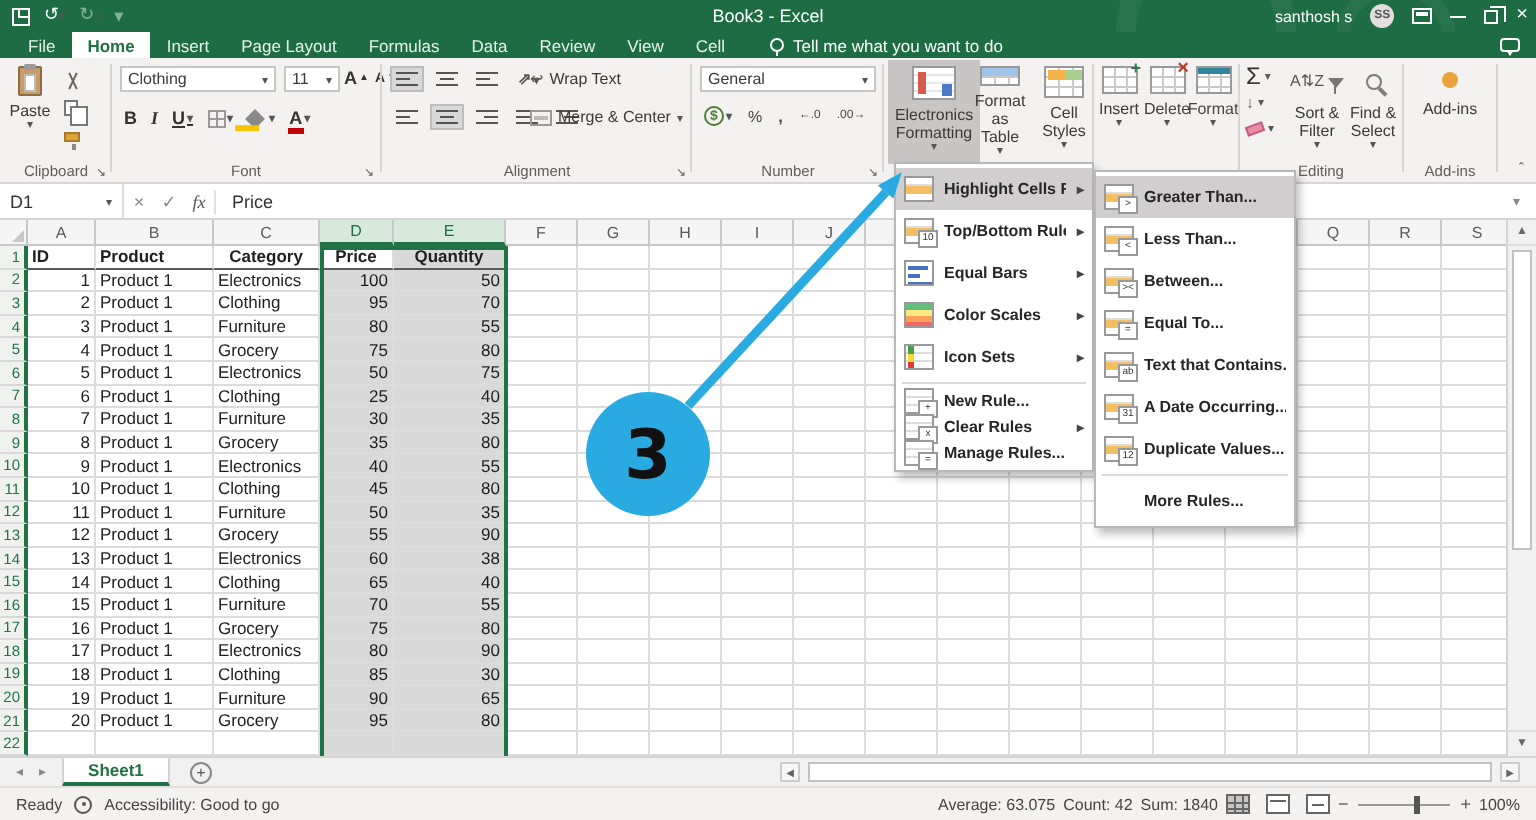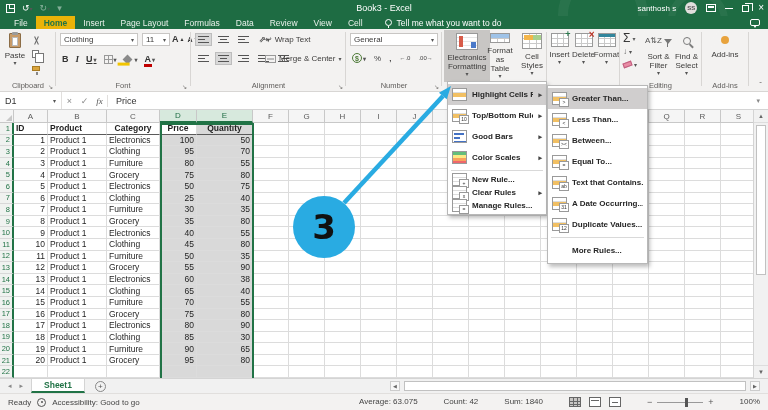--- a/index.html
+++ b/index.html
@@ -24,21 +24,21 @@
   .i-rd { width:10px; height:8px; border:1px solid #fff; position:relative; display:inline-block; }
   .i-rd::after { content:''; position:absolute; left:1px; top:1px; right:1px; height:2px; background:#fff; }
   .i-min { width:8px; height:1px; background:#fff; display:inline-block; }
   .i-restore { width:7px; height:7px; border:1px solid #fff; position:relative; display:inline-block; }
   .i-restore::after { content:''; position:absolute; left:2px; top:-3px; width:7px; height:7px; border-top:1px solid #fff; border-right:1px solid #fff; }
   .i-close { font-size:10px; line-height:10px; color:#fff; }
 
   
   .tabrow { position:absolute; left:0; top:16px; width:768px; height:13px; background:#1E6C43; display:flex; align-items:stretch; padding-left:6px; z-index:40; }
   .rtab { color:#E9F1EB; font-size:8.5px; padding:0 8px; display:flex; align-items:center; }
-  .rtab.active { background:#eab308; color:#217346; font-weight:bold; }
+  .rtab.active { background:#ffffff; color:#217346; font-weight:bold; }
   .tellme { display:flex; align-items:center; gap:5px; margin-left:14px; color:#fff; font-size:8.5px; }
   .i-bulb { width:7px; height:7px; border:1px solid #fff; border-radius:50%; position:relative; display:inline-block; }
   .i-bulb::after { content:''; position:absolute; left:2px; bottom:-3px; width:1px; height:2px; background:#fff; }
   .i-cmt { position:absolute; right:8px; top:3px; width:10px; height:7px; border:1px solid #fff; border-radius:2px; }
   .i-cmt::after { content:''; position:absolute; left:2px; bottom:-3px; border-left:2px solid transparent; border-right:2px solid transparent; border-top:3px solid #fff; }
 
   
   .ribbon { position:absolute; left:0; top:29px; width:768px; height:63px; background:#F3F2F1; border-bottom:1px solid #D8D6D4; z-index:30; font-size:8px; color:#3b3a39; }
   .grp { position:absolute; top:1px; height:60px; }
   .gsep { position:absolute; top:3px; height:54px; width:1px; background:#D8D6D4; }
@@ -148,21 +148,21 @@
   .hscroll { position:absolute; right:8px; top:2px; width:370px; height:10px; display:flex; align-items:center; gap:2px; }
   .hs-arrow { width:10px; height:10px; border:1px solid #CCC; background:#F7F7F7; font-size:5px; color:#666; display:flex; align-items:center; justify-content:center; }
   .hs-track { flex:1; height:10px; background:#F1F1F1; position:relative; }
   .hs-thumb { position:absolute; left:2px; right:2px; top:0; height:10px; background:#fff; border:1px solid #C1C1C1; }
 
   
   .statusbar { position:absolute; left:0; top:393px; width:768px; height:17px; background:#F3F2F1; border-top:1px solid #E1DFDD; display:flex; align-items:center; font-size:8px; color:#444; z-index:5; }
   .sb-left { display:flex; align-items:center; gap:6px; padding-left:8px; }
   .i-acc { width:9px; height:9px; border:1px solid #555; border-radius:50%; position:relative; }
   .i-acc::after { content:''; position:absolute; left:3px; top:2px; width:2px; height:2px; border-radius:50%; background:#555; }
-  .sb-right { margin-left:auto; display:flex; align-items:flex-start; gap:26px; padding-right:8px; }
+  .sb-right { margin-left:auto; display:flex; align-items:center; gap:4px; padding-right:8px; }
   .viewbtns { display:flex; align-items:center; gap:8px; }
   .vb { width:12px; height:10px; border:1px solid #666; background:#fff; }
   .vb.on { background:#C8C6C4; }
   .vb.v1 { background:linear-gradient(90deg,transparent 0 3px,#666 3px 4px,transparent 4px 7px,#666 7px 8px,transparent 8px) , linear-gradient(transparent 0 3px,#666 3px 4px,transparent 4px 6px,#666 6px 7px,transparent 7px), #C8C6C4; }
   .vb.v2 { background:linear-gradient(#666 0 0) center 2px/8px 1px no-repeat,#fff; }
   .vb.v3 { background:linear-gradient(#666 0 0) center/6px 1px no-repeat,#fff; }
   .zoomctl { display:flex; align-items:center; gap:5px; }
   .ztrack { width:46px; height:1px; background:#999; position:relative; }
   .zthumb { position:absolute; left:28px; top:-4px; width:3px; height:9px; background:#555; }
   .zsign { font-size:9px; color:#555; }
@@ -1059,26 +1059,31 @@
         <div class="mlabel">Highlight Cells Rules</div>
         <div class="marrow">▸</div>
       </div>
       <div class="mitem big">
         <div class="mi tbr" data-g="10"></div>
         <div class="mlabel">Top/Bottom Rules</div>
         <div class="marrow">▸</div>
       </div>
       <div class="mitem big">
         <div class="mi db"></div>
-        <div class="mlabel">Good Bars</div>
+        <div class="mlabel">Equal Bars</div>
         <div class="marrow">▸</div>
       </div>
       <div class="mitem big">
         <div class="mi cs"></div>
         <div class="mlabel">Color Scales</div>
+        <div class="marrow">▸</div>
+      </div>
+      <div class="mitem big">
+        <div class="mi is"></div>
+        <div class="mlabel">Icon Sets</div>
         <div class="marrow">▸</div>
       </div>
       <div class="msep"></div>
       <div class="mitem">
         <div class="mi plain" data-g="+"></div>
         <div class="mlabel">New Rule...</div>
       </div>
       <div class="mitem">
         <div class="mi plain" data-g="x"></div>
         <div class="mlabel">Clear Rules</div>

